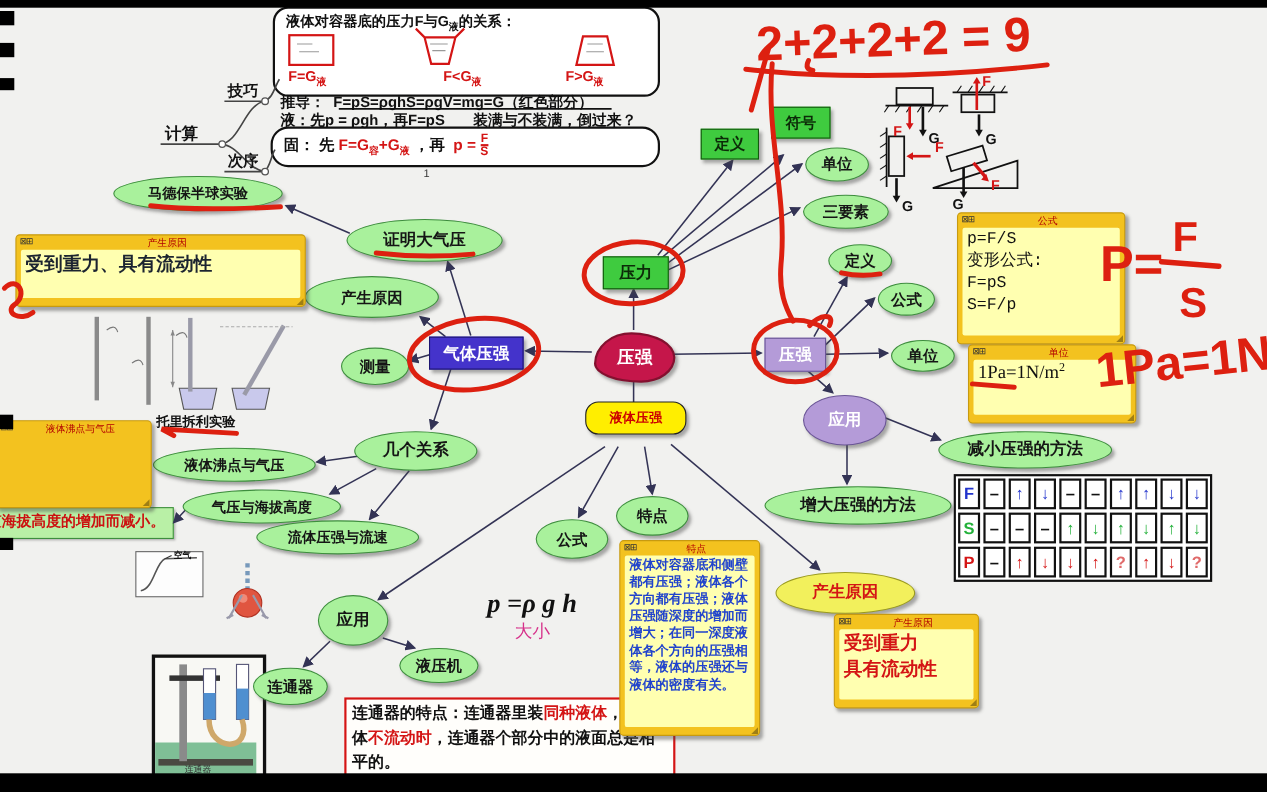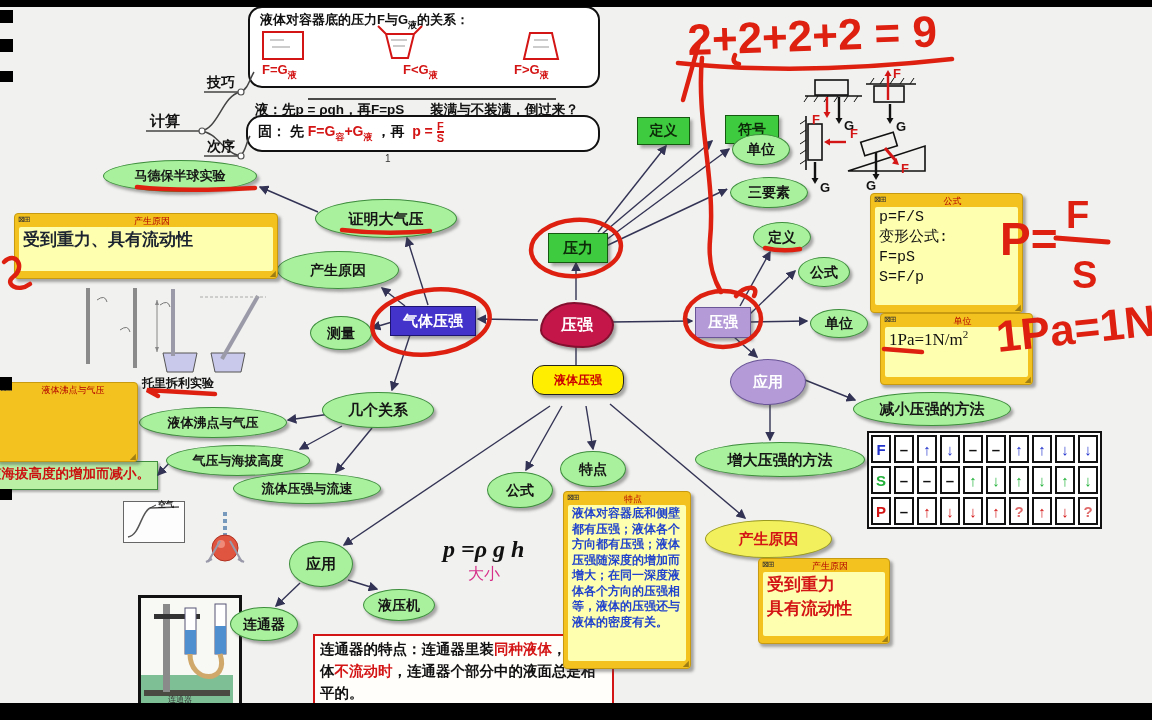--- a/index.html
+++ b/index.html
@@ -208,20 +208,23 @@
   </div>
   <div class="tp-text red" style="left:262px;top:62px;font-size:13px;">
     <span>F=G</span><sub style="font-size:9px;">液</sub>
   </div>
   <div class="tp-text red" style="left:374px;top:62px;font-size:13px;margin-left:29px;">
     <span>F&lt;G</span><sub style="font-size:9px;">液</sub>
   </div>
   <div class="tp-text red" style="left:514px;top:62px;font-size:13px;">
     <span>F&gt;G</span><sub style="font-size:9px;">液</sub>
   </div>
+  <div class="tp-text" style="left:255px;top:84px;font-size:13.5px;">
+    <span>推导：</span>&nbsp;&nbsp;<span>F=pS=ρghS=ρgV=mg=G（红色部分）</span>
+  </div>
   <div class="tp-text" style="left:255px;top:101px;font-size:13.5px;">
     <span>液：</span><span>先p = ρgh，再F=pS</span>
     <span style="display:inline-block;width:22px;"></span><span>装满与不装满，倒过来？</span>
   </div>
   <div class="tp-text" style="left:258px;top:121px;font-size:14px;">
     <span>固：</span>&nbsp;<span>先</span>
     <span class="red">F=G</span><sub class="red" style="font-size:9px;">容</sub><span class="red">+G</span><sub class="red" style="font-size:9px;">液</sub>
     <span>，再</span>&nbsp;
     <span class="red">p =</span>
     <span class="frac red" style="font-size:11px;"><span>F</span><span class="den">S</span></span>
@@ -232,21 +235,21 @@
   <div class="tp-text l3" style="left:207px;top:138px;font-size:14px;">次序</div>
   <div class="plain" style="left:385px;top:153px;font-size:10px;color:#333;">1</div>
 
   <div class="cloud" style="left:540px;top:302px;width:70px;height:42px;font-size:16px;">压强</div>
   <div class="nrect grect" style="left:548px;top:233px;width:58px;height:28px;font-size:15px;">压力</div>
   <div class="nrect bluerect" style="left:390px;top:306px;width:84px;height:28px;font-size:15px;">气体压强</div>
   <div class="nrect yellowrect" style="left:532px;top:365px;width:90px;height:28px;font-size:12px;border-radius:12px;">液体压强</div>
   <div class="nrect purplerect" style="left:695px;top:307px;width:54px;height:29px;font-size:15px;">压强</div>
 
   <div class="nrect grect" style="left:637px;top:117px;width:51px;height:26px;font-size:14px;">定义</div>
-  <div class="nrect grect" style="left:701px;top:115px;width:52px;height:27px;font-size:14px;margin-left:24px;">符号</div>
+  <div class="nrect grect" style="left:701px;top:97px;width:52px;height:27px;font-size:14px;">符号</div>
   <div class="ell" style="left:732px;top:134px;width:56px;height:29px;font-size:14px;">单位</div>
   <div class="ell" style="left:730px;top:177px;width:76px;height:29px;font-size:14px;">三要素</div>
 
   <div class="ell" style="left:753px;top:222px;width:56px;height:28px;font-size:14px;">定义</div>
   <div class="ell" style="left:798px;top:257px;width:50px;height:28px;font-size:14px;">公式</div>
   <div class="ell" style="left:810px;top:309px;width:56px;height:27px;font-size:14px;">单位</div>
   <div class="ell purple-ell" style="left:730px;top:359px;width:74px;height:44px;font-size:15px;">应用</div>
   <div class="ell" style="left:853px;top:392px;width:156px;height:32px;font-size:15px;">减小压强的方法</div>
   <div class="ell" style="left:695px;top:442px;width:168px;height:33px;font-size:15px;">增大压强的方法</div>
   <div class="ell yellow-ell" style="left:705px;top:520px;width:125px;height:36px;font-size:15px;">产生原因</div>

